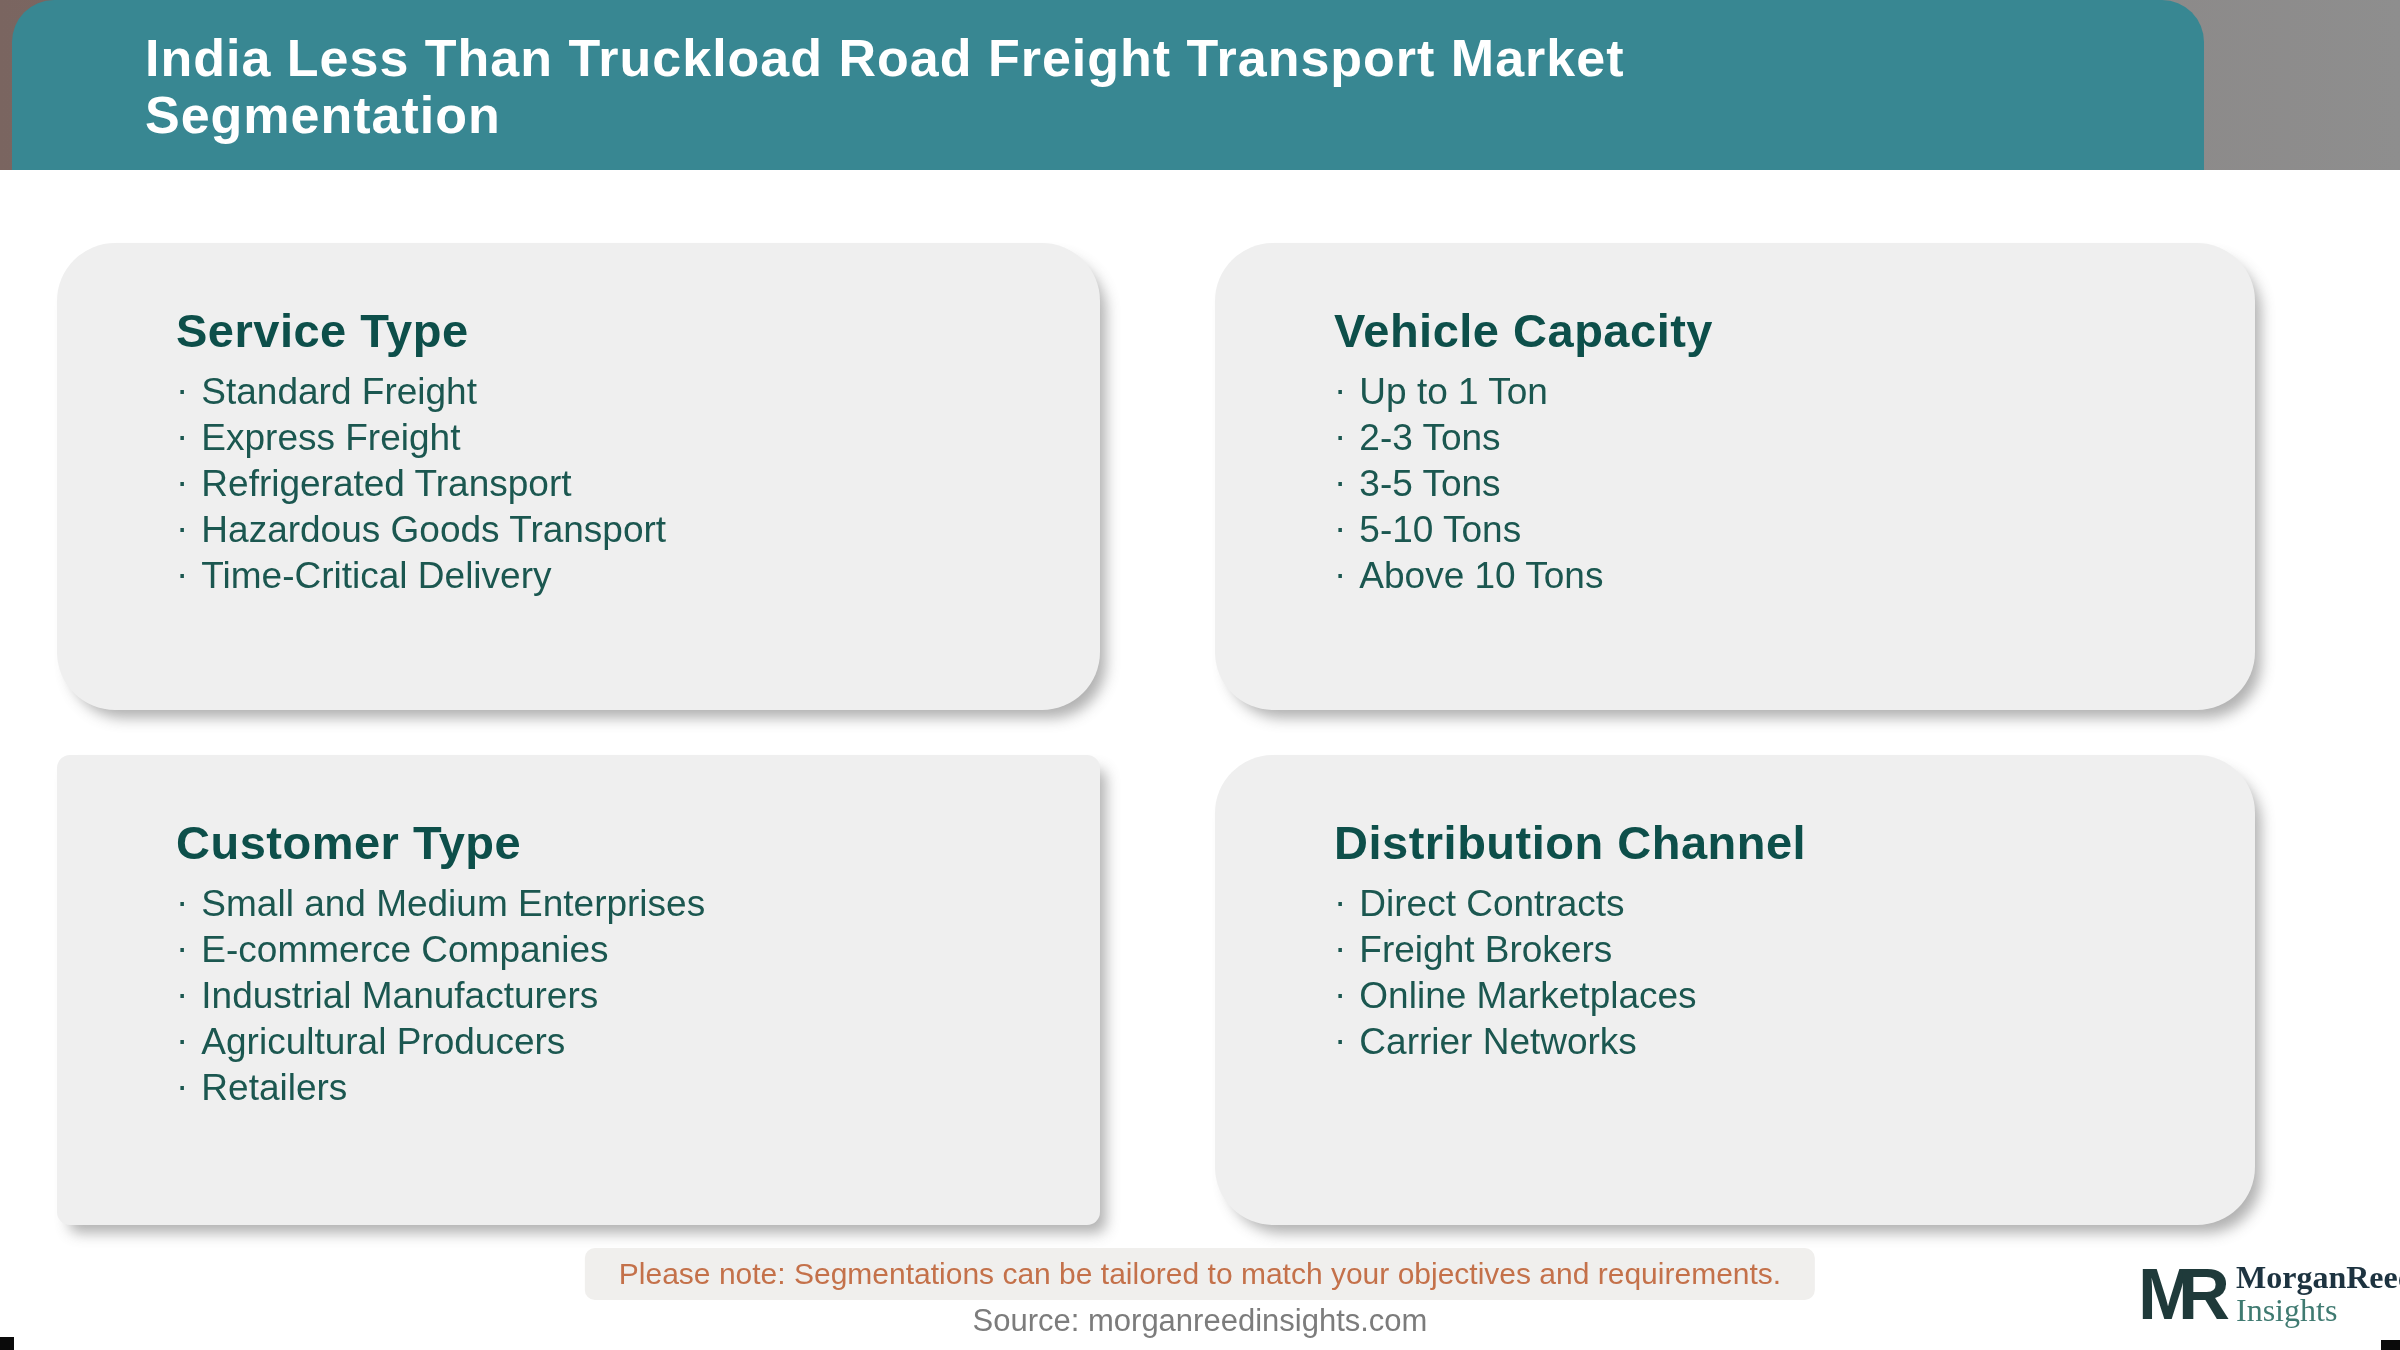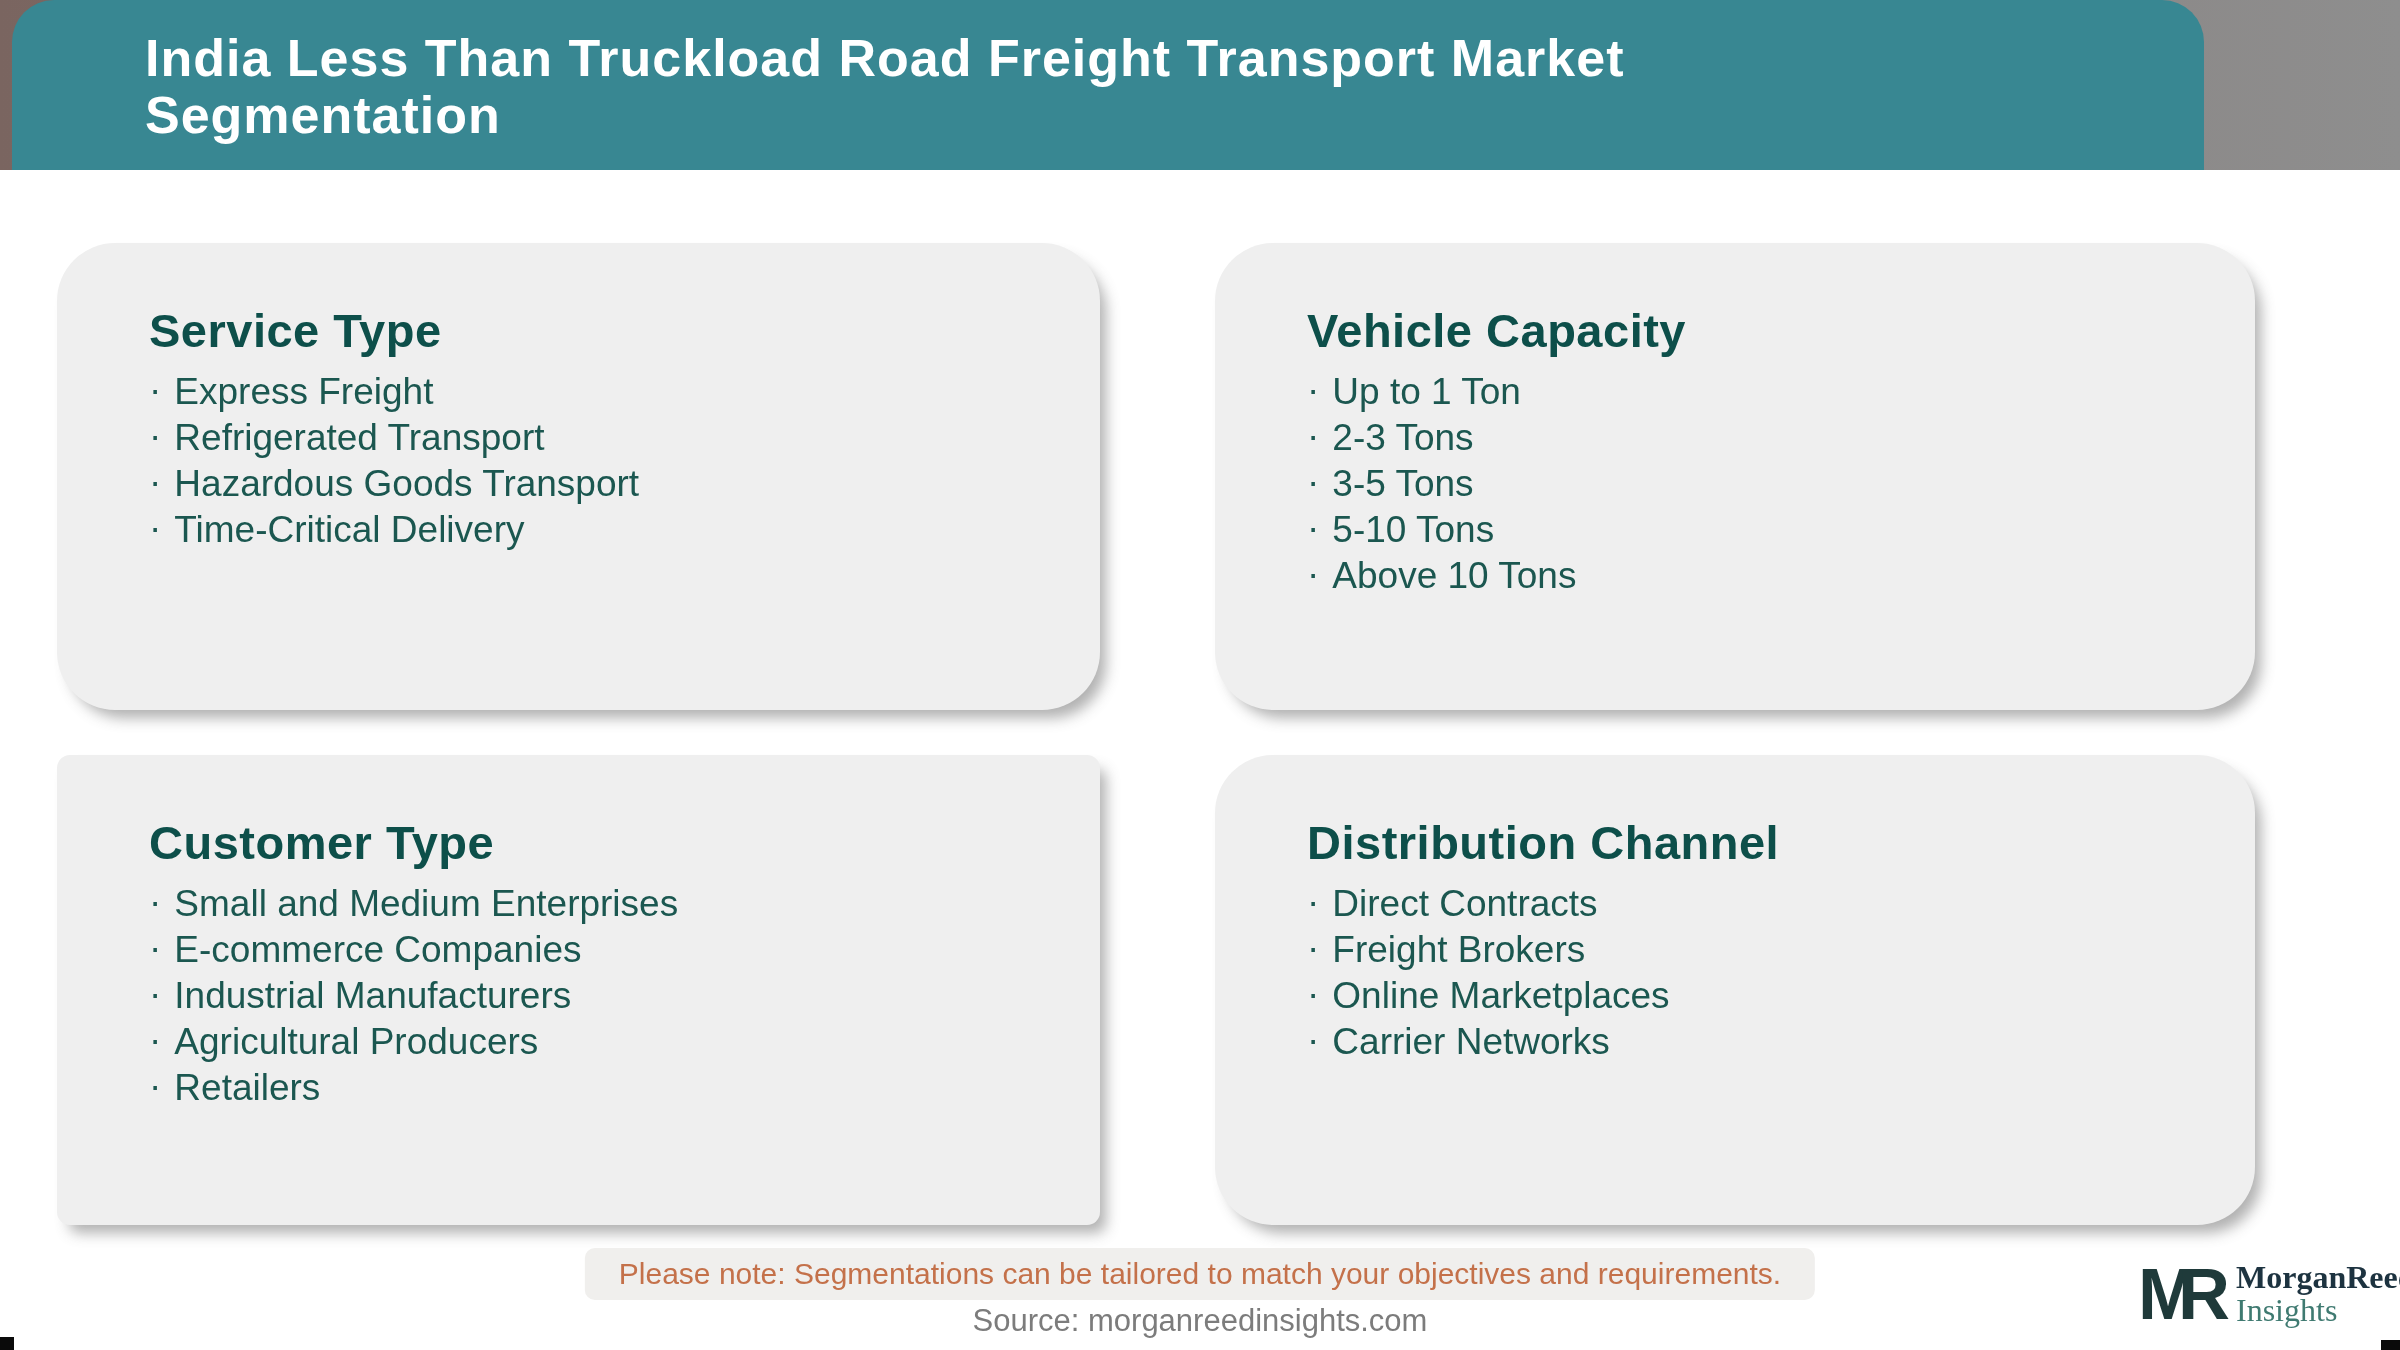--- a/index.html
+++ b/index.html
@@ -18,21 +18,21 @@
     background:#388792;border-radius:42px 42px 0 0;
     box-sizing:border-box;padding:30px 0 0 133px;
   }
   .title-line{
     color:#ffffff;font-weight:bold;font-size:52px;line-height:57px;
     letter-spacing:1px;
   }
   .card{
     position:absolute;background:#efefef;border-radius:58px;
     box-shadow:9px 11px 14px -3px rgba(70,70,70,0.42);
-    box-sizing:border-box;padding:60px 50px 0 92px;
+    box-sizing:border-box;padding:60px 50px 0 119px;
   }
   .card-1{left:57px;top:243px;width:1043px;height:467px;}
   .card-2{left:1215px;top:243px;width:1040px;height:467px;}
   .card-3{left:57px;top:755px;width:1043px;height:470px;border-radius:13px;}
   .card-4{left:1215px;top:755px;width:1040px;height:470px;}
   .card-title{
     color:#0d4f4a;font-weight:bold;font-size:47px;line-height:56px;
     margin:0 0 10px 0;letter-spacing:0.5px;
   }
   .card-list{list-style:none;margin:0;padding:0;}
@@ -72,20 +72,21 @@
 <div class="header-underlay"></div>
 
 <div class="header">
   <div class="title-line">India Less Than Truckload Road Freight Transport Market</div>
   <div class="title-line">Segmentation</div>
 </div>
 
 <div class="card card-1">
   <h2 class="card-title">Service Type</h2>
   <ul class="card-list">
+    <li><span class="bullet">·</span><span>Standard Freight</span></li>
     <li><span class="bullet">·</span><span>Express Freight</span></li>
     <li><span class="bullet">·</span><span>Refrigerated Transport</span></li>
     <li><span class="bullet">·</span><span>Hazardous Goods Transport</span></li>
     <li><span class="bullet">·</span><span>Time-Critical Delivery</span></li>
   </ul>
 </div>
 
 <div class="card card-2">
   <h2 class="card-title">Vehicle Capacity</h2>
   <ul class="card-list">

